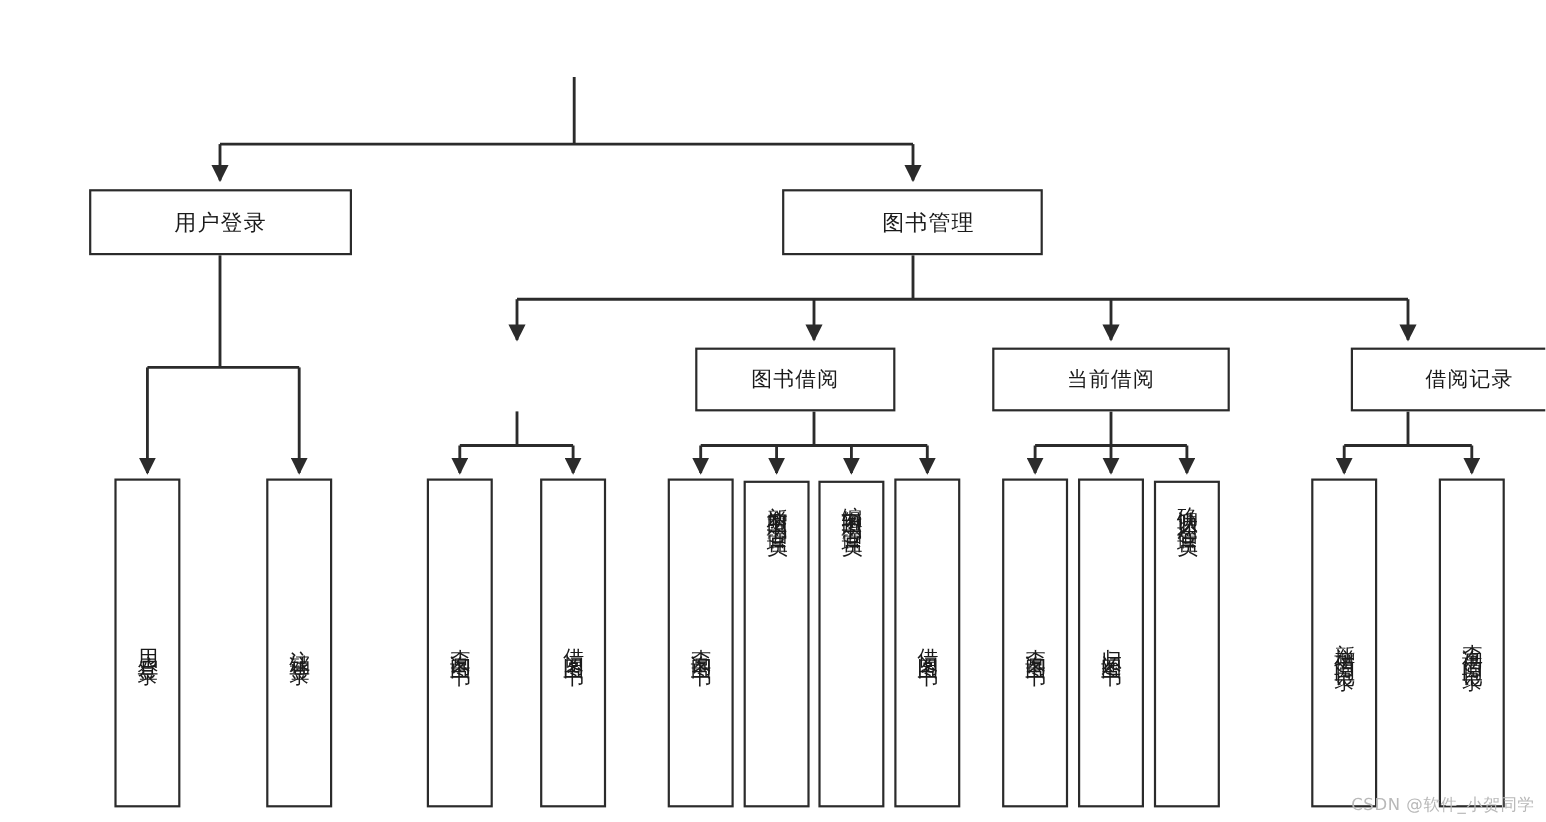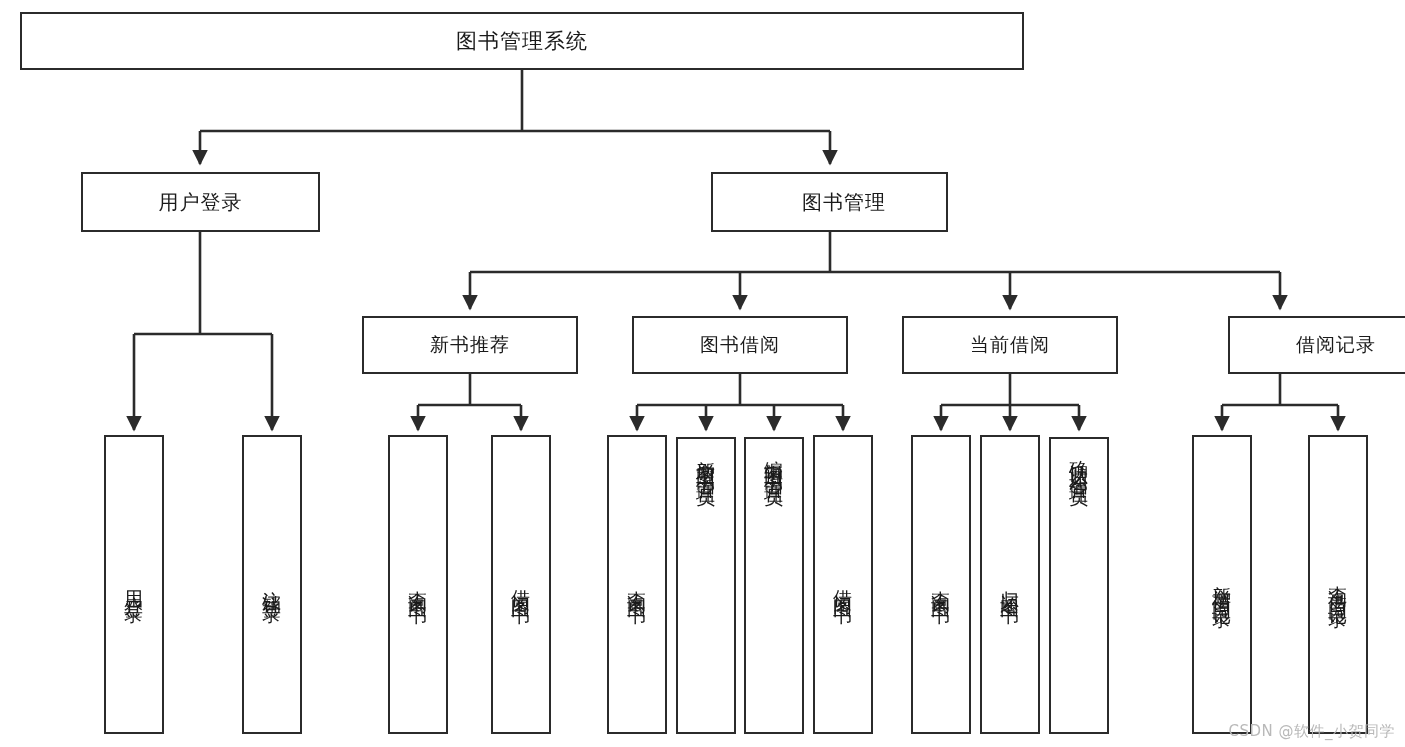--- a/index.html
+++ b/index.html
@@ -126,27 +126,25 @@
       <path d="M 1010 405 L 1010 430" marker-end="url(#arrow)"></path>
       <path d="M 1079 405 L 1079 430" marker-end="url(#arrow)"></path>
 
       <path d="M 1280 374 L 1280 405"></path>
       <path d="M 1222 405 L 1338 405"></path>
       <path d="M 1222 405 L 1222 430" marker-end="url(#arrow)"></path>
       <path d="M 1338 405 L 1338 430" marker-end="url(#arrow)"></path>
     </g>
   </svg>
 
-  <div class="node root" style="left:20px;top:12px;width:1004px;height:58px;">图书管理系统</div>
 
   <div class="node lvl2" style="left:81px;top:172px;width:239px;height:60px;">用户登录</div>
   <div class="node lvl2" style="left:711px;top:172px;width:237px;height:60px;padding-left:29px;">图书管理</div>
 
-  <div class="node lvl3" style="left:362px;top:316px;width:216px;height:58px;">新书推荐</div>
-  <div class="node lvl3" style="left:632px;top:316px;width:216px;height:58px;">图书借阅</div>
+  <div class="node lvl3" style="left:632px;top:316px;width:182px;height:58px;">图书借阅</div>
   <div class="node lvl3" style="left:902px;top:316px;width:216px;height:58px;">当前借阅</div>
   <div class="node lvl3" style="left:1228px;top:316px;width:216px;height:58px;">借阅记录</div>
 
   <div class="node leaf centerv" style="left:104px;top:435px;width:60px;height:299px;">
     <span class="vtext">用户登录</span>
   </div>
   <div class="node leaf centerv" style="left:242px;top:435px;width:60px;height:299px;">
     <span class="vtext">注销登录</span>
   </div>
 

